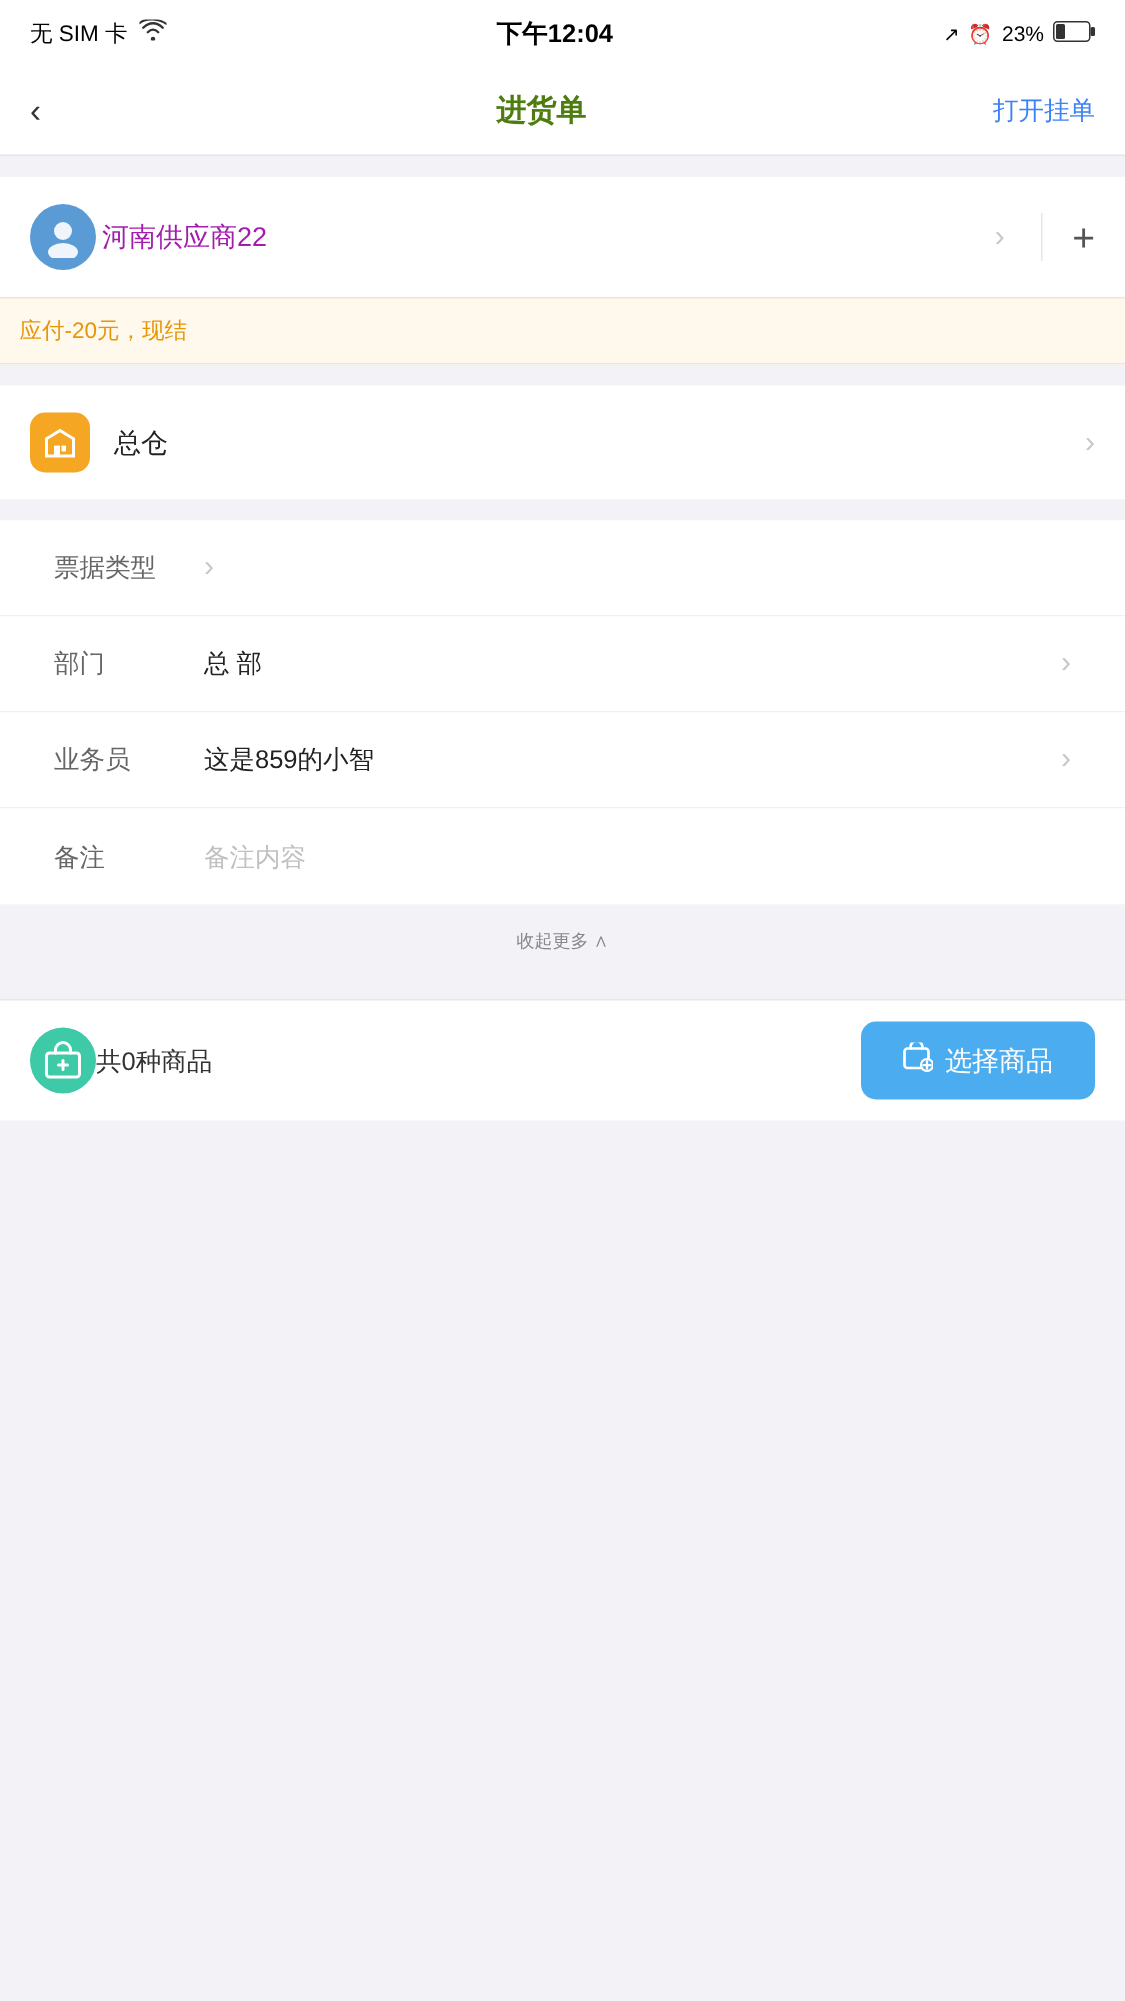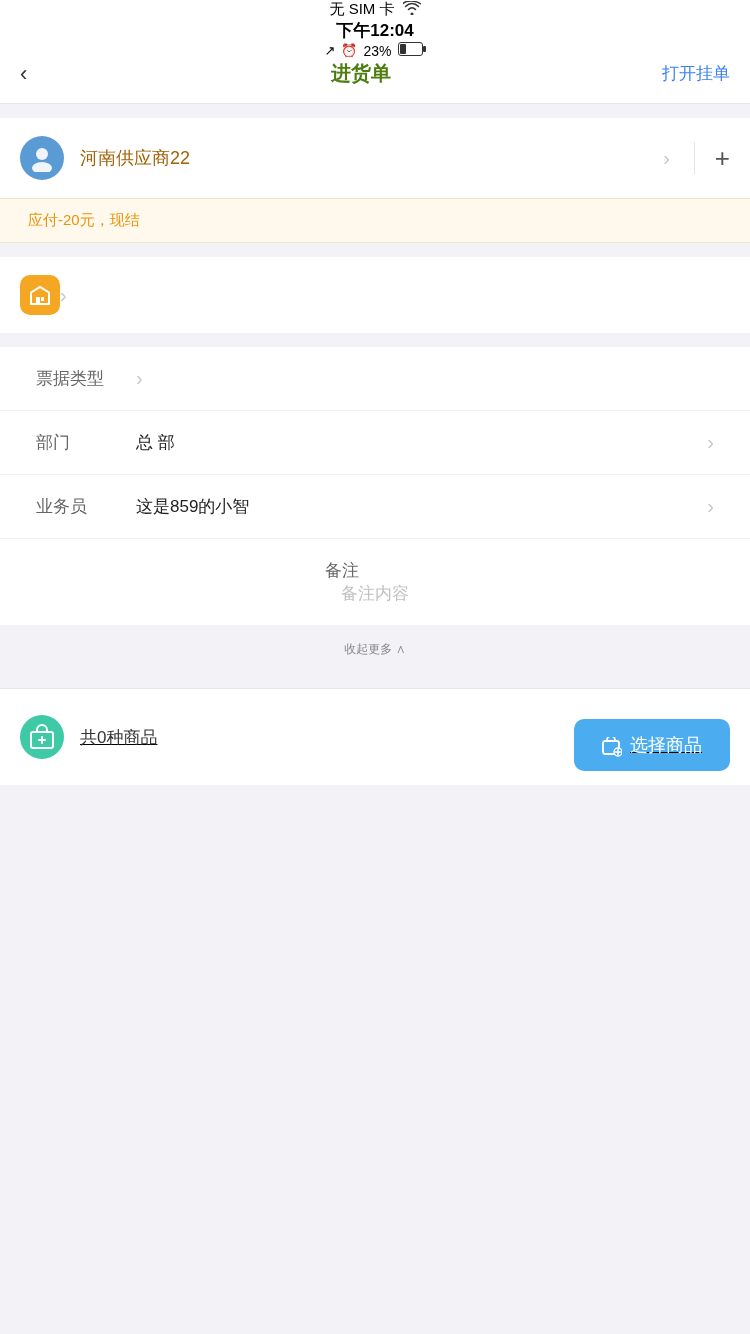--- a/index.html
+++ b/index.html
@@ -15,21 +15,20 @@
     
     .status-bar {
       height: 44px;
       background: #fff;
       display: flex;
       align-items: center;
       justify-content: space-between;
       padding: 0 20px;
       font-size: 15px;
       font-weight: 500;
-      flex-direction: column;
     }
     .status-left { display: flex; align-items: center; gap: 8px; }
     .status-center { font-size: 17px; font-weight: 600; }
     .status-right { display: flex; align-items: center; gap: 6px; font-size: 14px; }
 
     
     .nav-bar {
       height: 60px;
       background: #fff;
       display: flex;
@@ -80,22 +79,22 @@
       background: #5b9bd5;
       display: flex;
       align-items: center;
       justify-content: center;
       flex-shrink: 0;
     }
     .supplier-avatar svg { width: 28px; height: 28px; }
     .supplier-name {
       flex: 1;
       font-size: 18px;
-      color: #a16207;
-      margin-left: 16px;
+      color: #a21caf;
+      margin-left: 4px;
     }
     .supplier-arrow {
       color: #c7c7cc;
       font-size: 20px;
       margin-right: 24px;
     }
     .supplier-add {
       color: #555;
       font-size: 26px;
       font-weight: 300;
@@ -104,37 +103,37 @@
     .divider-v {
       width: 1px;
       height: 32px;
       background: #e5e5ea;
       margin: 0 20px 0 0;
     }
 
     
     .notice-banner {
       background: #fff8ec;
-      padding: 12px 28px;
+      padding: 12px 13px;
       font-size: 15px;
       color: #e6960a;
       border-top: 1px solid #f0e6c8;
       border-bottom: 1px solid #f0e6c8;
     }
 
     
     .list-row {
       display: flex;
       align-items: center;
       padding: 20px 36px;
       background: #fff;
       border-bottom: 1px solid #f0f0f0;
       min-height: 64px;
     }
-    .list-row:last-child { border-bottom: none; flex-direction: column; }
+    .list-row:last-child { border-bottom: none; }
 
     .row-icon-wrap {
       width: 40px;
       height: 40px;
       border-radius: 10px;
       background: #f5a623;
       display: flex;
       align-items: center;
       justify-content: center;
       flex-shrink: 0;
@@ -184,22 +183,20 @@
       cursor: pointer;
     }
 
     
     .bottom-bar {
       display: flex;
       align-items: center;
       background: #fff;
       padding: 14px 20px;
       border-top: 1px solid #e5e5ea;
-      gap: 16px;
-      text-decoration: underline;
     }
     .bottom-goods-icon {
       width: 44px;
       height: 44px;
       border-radius: 50%;
       background: #3ec9a7;
       display: flex;
       align-items: center;
       justify-content: center;
       flex-shrink: 0;
@@ -211,24 +208,23 @@
       color: #333;
     }
     .select-goods-btn {
       background: #4badf0;
       color: #fff;
       border: none;
       border-radius: 10px;
       padding: 14px 28px;
       font-size: 18px;
       display: flex;
-      align-items: flex-end;
+      align-items: flex-start;
       gap: 8px;
       cursor: pointer;
-      margin-top: 16px;
     }
     .select-goods-btn svg { width: 20px; height: 20px; }
 
     
     .main-content {
       background: #f2f2f7;
     }
   </style>
 </head>
 <body>
@@ -291,20 +287,21 @@
 
   <div class="card">
     <div class="warehouse-row">
       <div class="row-icon-wrap">
         <svg viewBox="0 0 24 24" fill="none">
           <path d="M3 9.5L12 4l9 5.5V21H3V9.5z" stroke="#fff" stroke-width="2" fill="none"></path>
           <rect x="8" y="14" width="4" height="7" rx="0.5" fill="#fff"></rect>
           <rect x="13" y="14" width="3" height="4" rx="0.5" fill="#fff"></rect>
         </svg>
       </div>
+      <span class="warehouse-name">总仓</span>
       <span class="row-arrow">›</span>
     </div>
   </div>
 
   <div class="section-gap"></div>
 
   <div class="card">
 
     <div class="list-row">
       <span class="row-label">票据类型</span>

